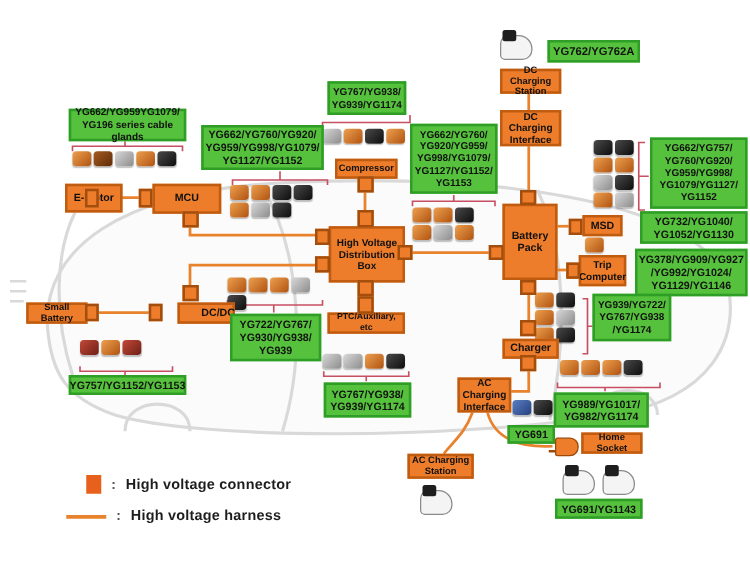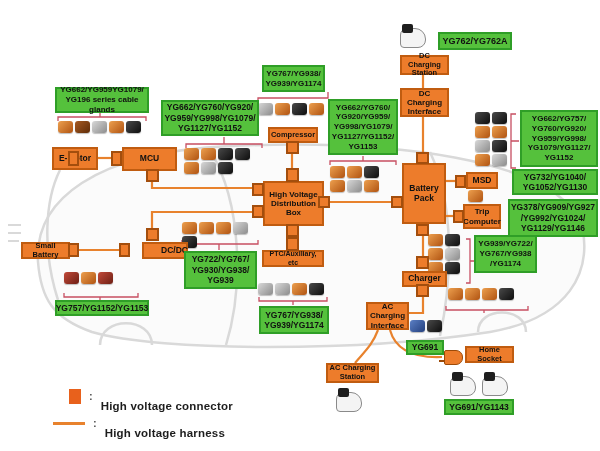--- a/index.html
+++ b/index.html
@@ -27,21 +27,21 @@
   .gun::before{content:"";position:absolute;width:11px;height:9px;background:#1e1e1e;
        border-radius:2px;top:-5px;left:1px;}
   .plug{position:absolute;width:17px;height:13px;background:#ED7C2B;border:1.5px solid #9C4A08;
        border-radius:2px 7px 7px 2px;z-index:3;}
   .plug::before{content:"";position:absolute;width:5px;height:2px;background:#9C4A08;left:-6px;top:2px;}
   .plug::after{content:"";position:absolute;width:5px;height:2px;background:#9C4A08;left:-6px;bottom:2px;}
   .legend-row{position:absolute;display:flex;align-items:center;gap:8px;z-index:6;}
   .legend-sq{width:12px;height:15px;background:#E8611C;}
   .legend-line{width:32px;height:3px;background:#E8822D;}
   .legend-colon{font-size:11px;color:#555;font-weight:700;}
-  .legend-text{font-size:11.5px;font-weight:700;color:#1d1d1d;letter-spacing:.2px;margin-top:20px;}
+  .legend-text{font-size:11.5px;font-weight:700;color:#1d1d1d;letter-spacing:.2px;}
 </style>
 </head>
 <body>
 
 <div class="canvas">
 
   <svg class="lay" width="600" height="451" viewBox="0 0 600 451">
     <g stroke="#D9D9D9" stroke-width="2.5" fill="rgba(0,0,0,0.015)">
       <path d="M38,262 C34,200 95,152 230,146 C390,139 555,158 582,225 C592,272 570,318 490,332 C360,352 160,352 92,332 C52,318 41,298 38,262 Z"></path>
       <path fill="none" d="M210,150 C243,205 243,290 226,345"></path>
@@ -152,20 +152,22 @@
 YG1129/YG1146</div>
   <div class="plabel f8" style="left:474px;top:235px;width:63px;height:38px;">YG939/YG722/
 YG767/YG938
 /YG1174</div>
   <div class="plabel" style="left:184px;top:251px;width:73px;height:38px;">YG722/YG767/
 YG930/YG938/
 YG939</div>
   <div class="plabel" style="left:55px;top:300px;width:94px;height:16px;">YG757/YG1152/YG1153</div>
   <div class="plabel" style="left:259px;top:306px;width:70px;height:28px;">YG767/YG938/
 YG939/YG1174</div>
+  <div class="plabel" style="left:443px;top:314px;width:76px;height:28px;">YG989/YG1017/
+YG982/YG1174</div>
   <div class="plabel" style="left:406px;top:340px;width:38px;height:15px;">YG691</div>
   <div class="plabel" style="left:444px;top:399px;width:70px;height:16px;">YG691/YG1143</div>
 
   <div class="chips" style="left:58px;top:121px;width:90px;">
     <div class="chip k1"></div>
       <div class="chip k4"></div>
       <div class="chip k3"></div>
       <div class="chip k1"></div>
       <div class="chip k2"></div>
   </div>

